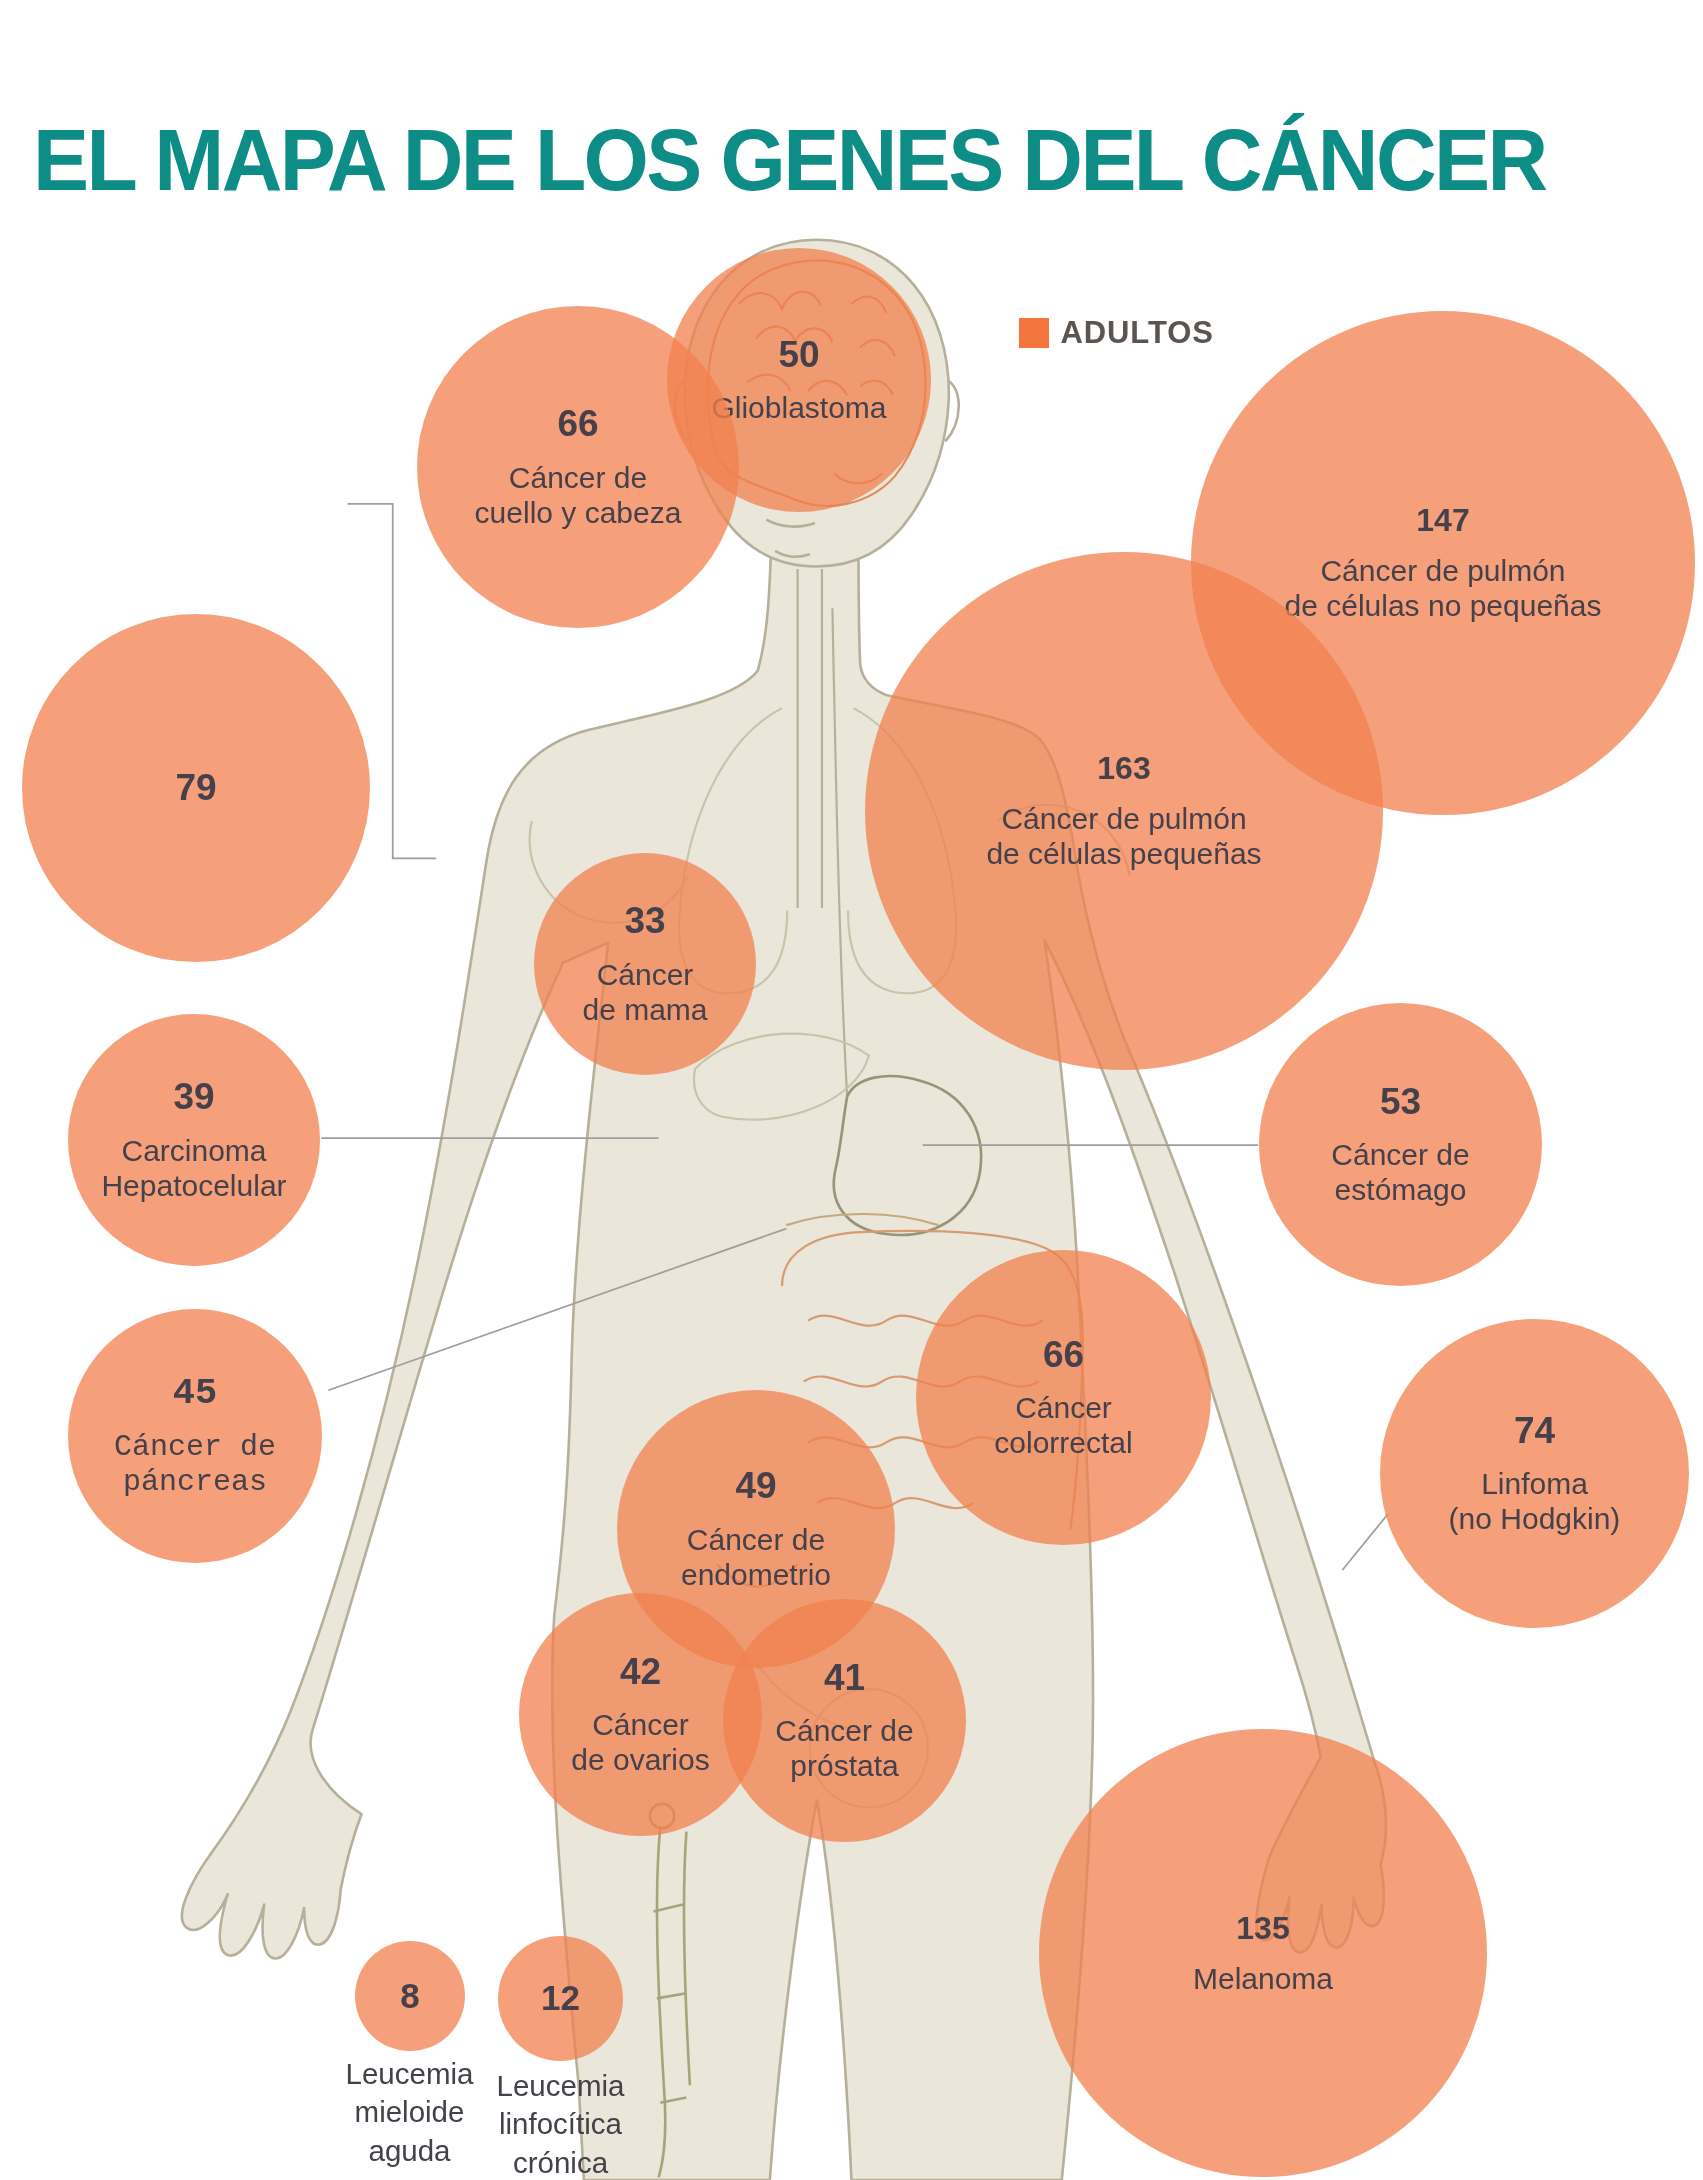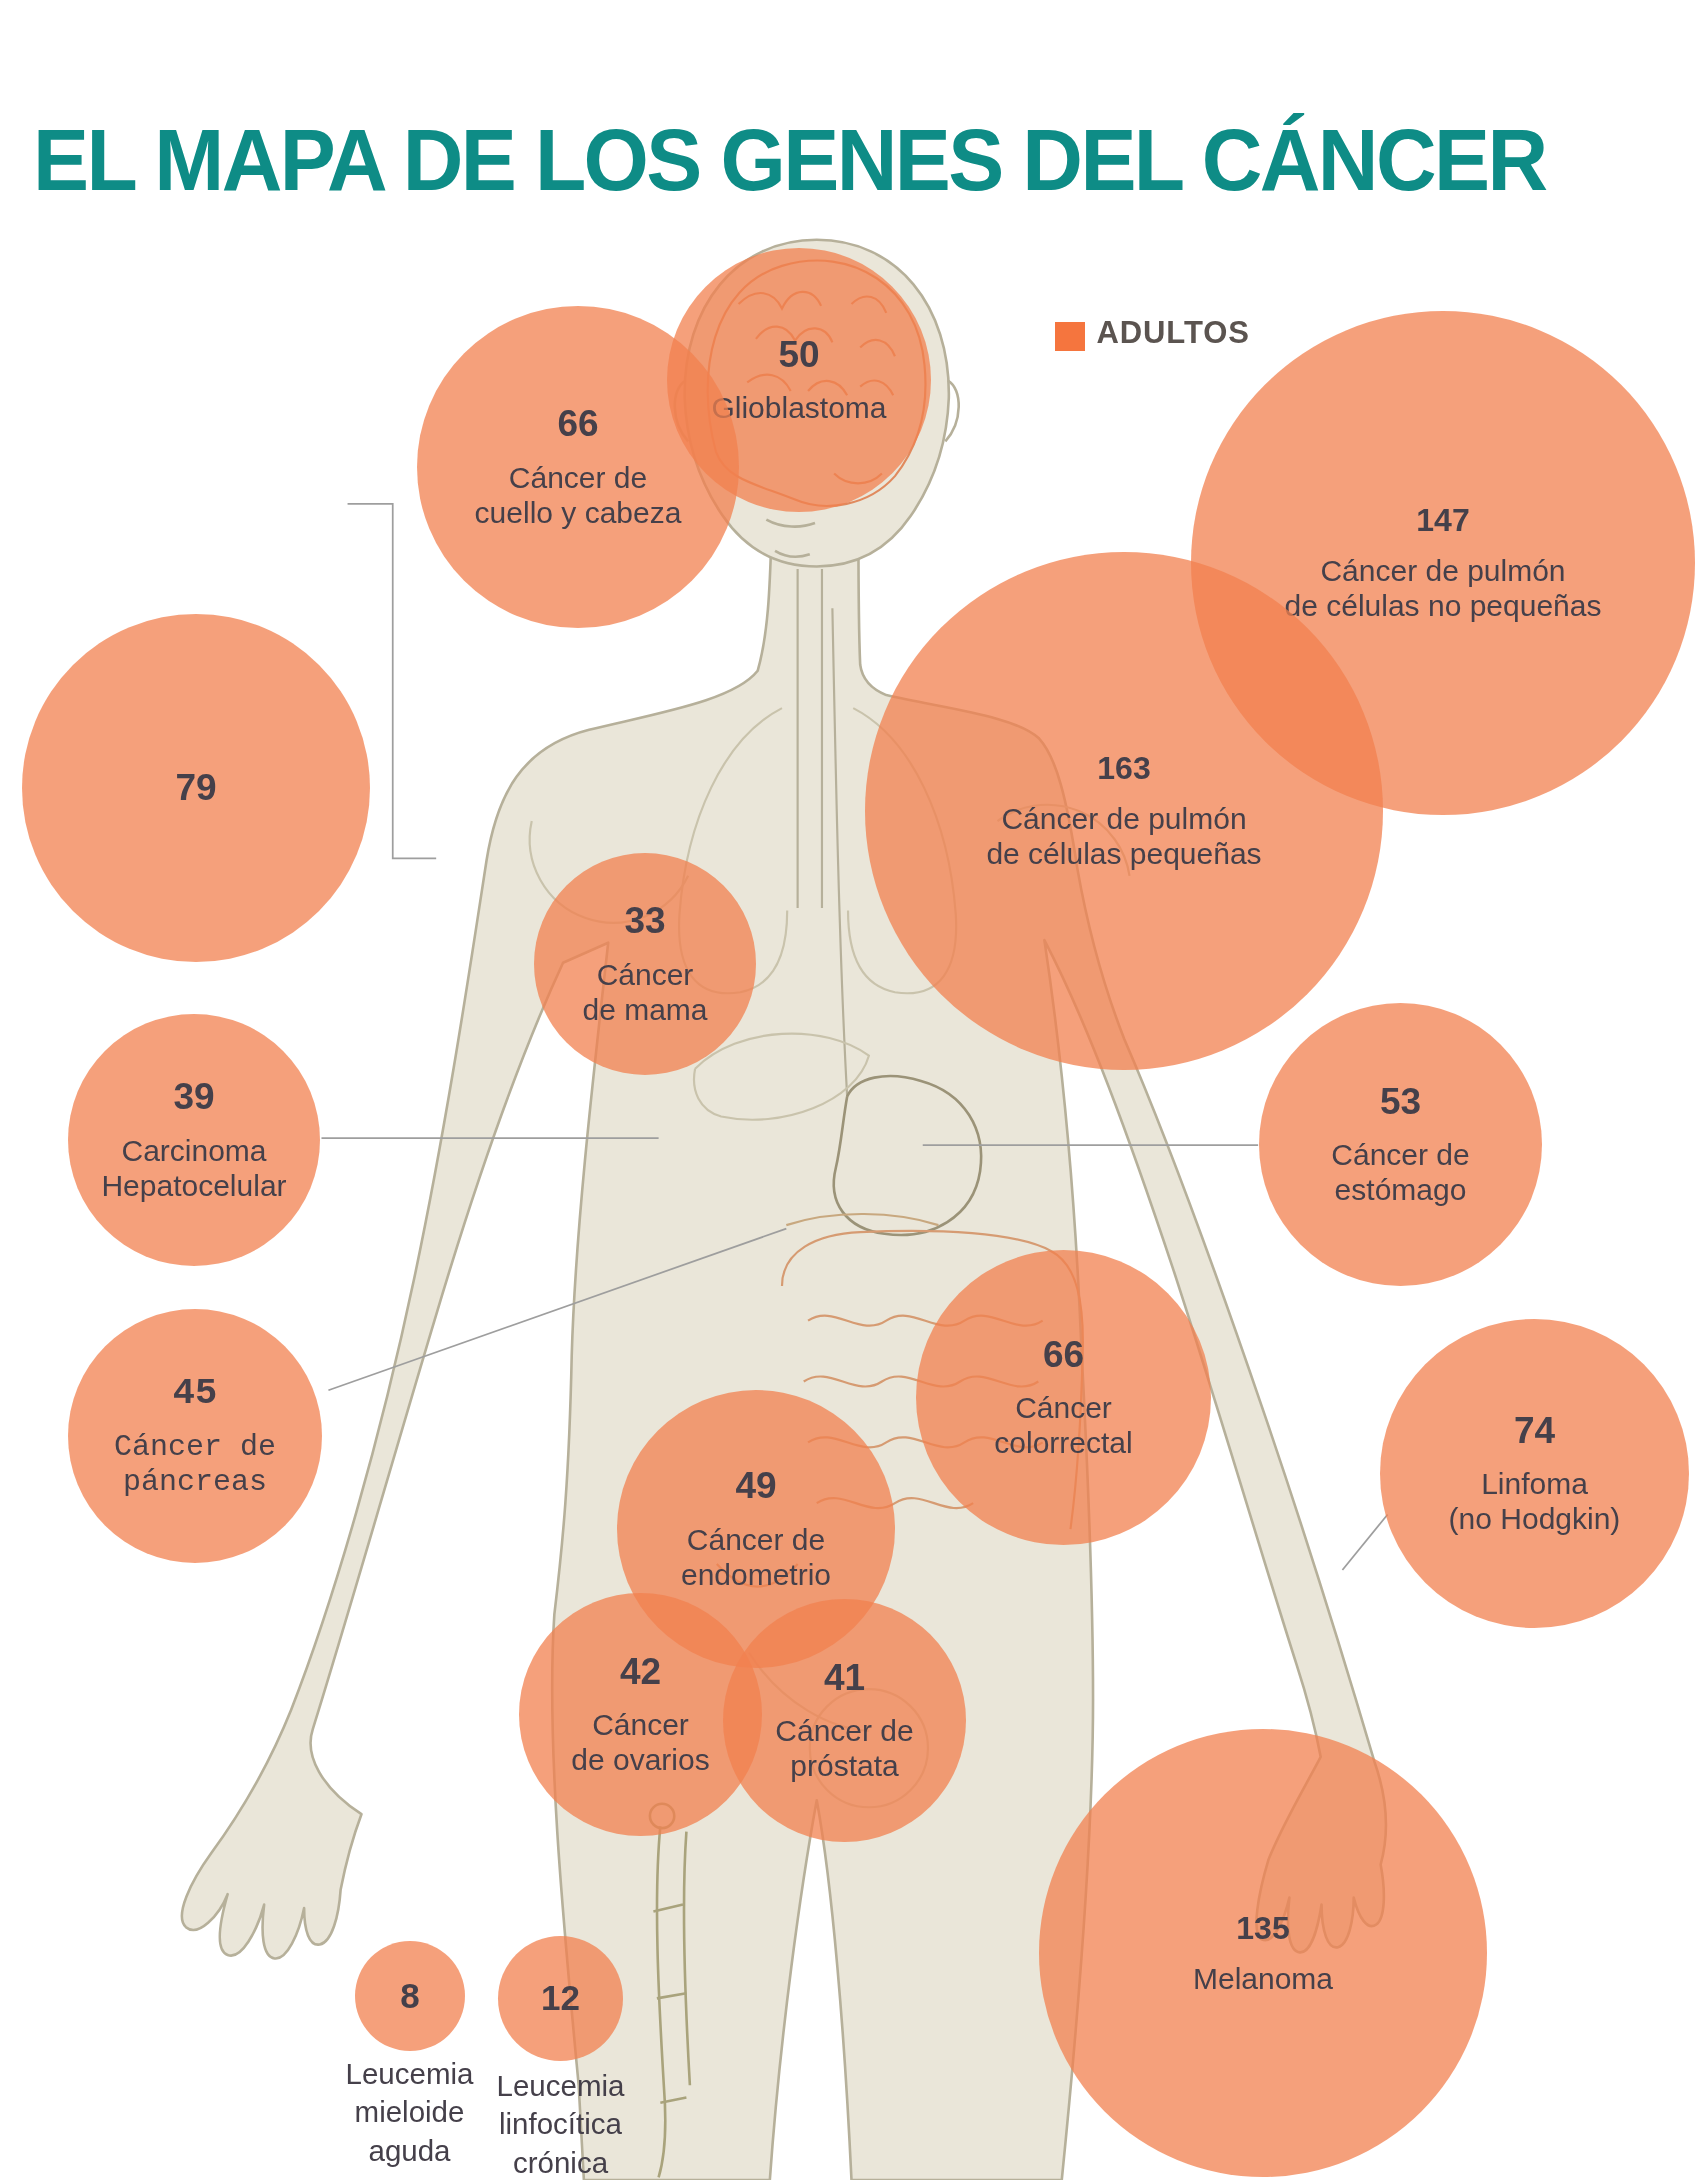--- a/index.html
+++ b/index.html
@@ -6,21 +6,21 @@
   body{width:1703px;height:2180px;font-family:"Liberation Sans",sans-serif;}
   .canvas{position:relative;width:1703px;height:2180px;background:#ffffff;overflow:hidden;}
 
   .title{
     position:absolute;left:33px;top:54px;width:1651px;
     font-size:84px;font-weight:bold;letter-spacing:-2.6px;
     color:#0e8c86;transform:scaleY(1.04);transform-origin:left top;
     white-space:nowrap;
   }
 
-  .legend{position:absolute;left:1055px;top:315px;display:flex;align-items:flex-end;gap:12px;}
+  .legend{position:absolute;left:1019px;top:315px;display:flex;align-items:center;gap:12px;}
   .legend-swatch{width:29.5px;height:29.5px;display:inline-block;}
   .legend-label{font-size:31px;font-weight:bold;color:#5b5450;letter-spacing:0.9px;}
 
   .body-svg{position:absolute;left:0;top:0;width:1703px;height:2180px;}
 
   .bubble-layer{position:absolute;left:0;top:0;width:1703px;height:2180px;}
   .bubble{
     position:absolute;border-radius:50%;
     background:rgba(242,128,79,0.75);
     display:flex;align-items:center;justify-content:center;

